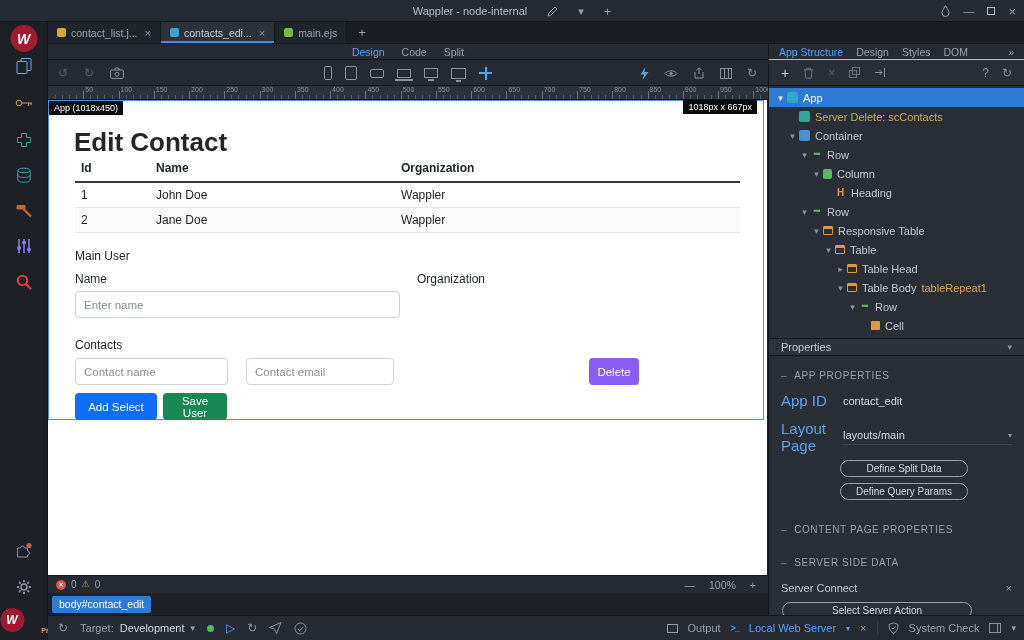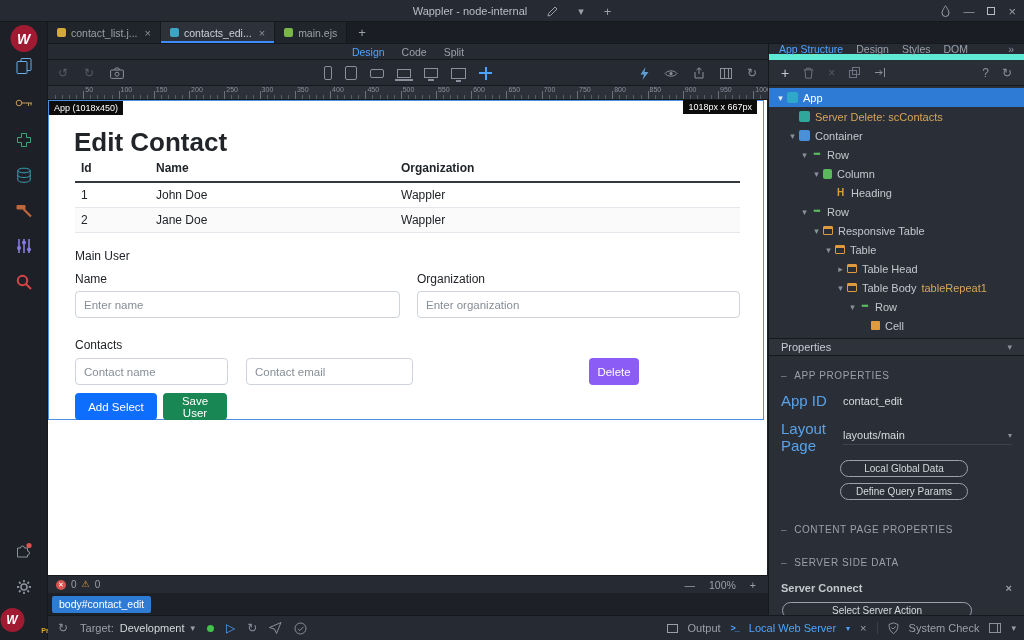--- a/index.html
+++ b/index.html
@@ -79,21 +79,21 @@
   .cs-left{display:flex;align-items:center;gap:5px;padding-left:8px;}
   .err-ic{width:10px;height:10px;border-radius:50%;background:#d9534f;color:#fff;font-size:7px;display:flex;align-items:center;justify-content:center;line-height:1;}
   .warn-ic{color:#e8a33b;font-size:9px;line-height:1;}
   .cs-right{margin-left:auto;display:flex;align-items:center;gap:14px;padding-right:12px;font-size:10.5px;}
 
   .crumbbar{position:absolute;top:549px;left:0;right:0;height:22px;background:#1d2127;display:flex;align-items:center;}
   .crumb{margin-left:4px;background:#2e7bd6;color:#fff;font-size:10.5px;padding:2.5px 7px;border-radius:2px;}
 
   
   .right-panel{position:absolute;left:768px;top:44px;width:256px;height:571px;background:#2a2f37;border-left:1px solid #15181d;overflow:hidden;}
-  .rp-tabs{height:16px;background:#262b33;border-bottom:6px solid #5eead4;display:flex;align-items:center;gap:13px;padding:0 10px;font-size:10.5px;color:#9aa0a8;}
+  .rp-tabs{height:16px;background:#262b33;border-bottom:1px solid #5eead4;display:flex;align-items:center;gap:13px;padding:0 10px;font-size:10.5px;color:#9aa0a8;}
   .rp-tab.active{color:#4da3ff;}
   .rp-more{margin-left:auto;color:#8a919d;}
   .rp-toolbar{height:26px;border-bottom:1px solid #15181d;display:flex;align-items:center;gap:14px;padding:0 12px;}
   .rp-tb-right{margin-left:auto;display:flex;gap:13px;align-items:center;}
   .rp-tree{height:252px;overflow:hidden;padding-top:2px;}
   .tree-row{height:19px;display:flex;align-items:center;font-size:11px;color:#c3c8cf;white-space:nowrap;}
   .tree-row.selected{background:#2e7bd6;color:#fff;}
   .tree-chev{width:13px;color:#8a919d;font-size:9px;text-align:center;flex:none;}
   .tree-row.selected .tree-chev{color:#e6effa;}
   .ticon{width:11px;height:11px;display:inline-flex;align-items:center;justify-content:center;margin-right:5px;flex:none;}
@@ -115,21 +115,21 @@
   .section-title::before{content:"–";margin-right:7px;color:#7d8590;}
   .section-title.mt{margin-top:24px;}
   .prop-row{display:flex;align-items:center;margin:11px 12px 0;}
   .prop-label{width:62px;flex:none;color:#5aa2e8;font-size:15px;}
   .prop-value{color:#d5d9de;}
   .prop-select{flex:1;display:flex;align-items:center;justify-content:space-between;border-bottom:1px solid #3c434d;padding-bottom:3px;}
   .prop-select .chev{color:#8a919d;font-size:8px;}
   .pill{display:flex;align-items:center;justify-content:center;height:17px;border:1px solid #9aa2ad;border-radius:9px;color:#d5d9de;font-size:10px;background:transparent;font-family:inherit;cursor:pointer;}
   .pill.right{width:128px;margin:6px 56px 0 auto;}
   .pill.wide{width:190px;margin:8px 0 0 13px;}
-  .sc-row{display:flex;align-items:center;margin:14px 12px 0;color:#c3c8cf;font-weight:bold;}
+  .sc-row{display:flex;align-items:center;margin:14px 12px 0;color:#c3c8cf;}
   .sc-row .x{margin-left:auto;color:#9aa0a8;font-size:11px;}
   .dyn-row{display:flex;align-items:center;margin:18px 12px 0;}
   .plus-circle{margin-left:auto;width:15px;height:15px;border:1px solid #8a919d;border-radius:50%;color:#8a919d;font-size:11px;display:flex;align-items:center;justify-content:center;line-height:1;}
 
   
   .bottom-bar{position:absolute;left:48px;top:615px;width:976px;height:25px;background:#262b33;border-top:1px solid #15181d;display:flex;align-items:center;font-size:11px;color:#9aa0a8;}
   .bb-left{display:flex;align-items:center;gap:12px;padding-left:10px;}
   .bb-right{margin-left:auto;display:flex;align-items:center;gap:10px;padding-right:8px;}
   .green-dot{width:7px;height:7px;border-radius:50%;background:#43c24e;}
   .bb-divider{width:1px;height:12px;background:#3a404a;}
@@ -465,25 +465,24 @@
               <td>Jane Doe</td>
               <td>Wappler</td>
             </tr>
           </tbody>
       </table>
 
       <span class="c-label" style="left:27px;top:149px">Main User</span>
       <span class="c-label" style="left:27px;top:172px">Name</span>
       <span class="c-label" style="left:369px;top:172px">Organization</span>
       <input class="c-input" style="left: 27px; top: 191px; width: 325px;" placeholder="Enter name">
-      <input class="c-input" style="left: 369px; top: 191px; width: 323px;" placeholder="Enter organization">
 
       <span class="c-label" style="left:27px;top:238px">Contacts</span>
       <input class="c-input" style="left: 27px; top: 258px; width: 153px;" placeholder="Contact name">
-      <input class="c-input" style="left: 198px; top: 258px; width: 167px;" placeholder="Contact email">
+      <input class="c-input" style="left: 198px; top: 258px; width: 148px;" placeholder="Contact email">
       <button class="c-btn" style="left:541px;top:258px;width:50px;background:#8b5cf6">Delete</button>
 
       <button class="c-btn" style="left:27px;top:293px;width:82px;background:#0d6efd">Add Select</button>
       <button class="c-btn" style="left:115px;top:293px;width:64px;background:#198754">Save User</button>
     </div>
 
     <div class="canvas-status">
       <div class="cs-left">
         <span class="err-ic">✕</span>
         <span>0</span>
@@ -619,21 +618,21 @@
         <span class="prop-label">App ID</span>
         <span class="prop-value">contact_edit</span>
       </div>
       <div class="prop-row">
         <span class="prop-label">Layout Page</span>
         <span class="prop-select">
           <span class="prop-value">layouts/main</span>
           <span class="chev">▾</span>
         </span>
       </div>
-      <button class="pill right">Local Global Data</button>
+      <button class="pill right">Define Split Data</button>
       <button class="pill right">Define Query Params</button>
 
       <div class="section-title mt">CONTENT PAGE PROPERTIES</div>
       <div class="section-title" style="margin-top:22px">SERVER SIDE DATA</div>
       <div class="sc-row">
         <span>Server Connect</span>
         <span class="x">×</span>
       </div>
       <button class="pill wide">Select Server Action</button>
 

